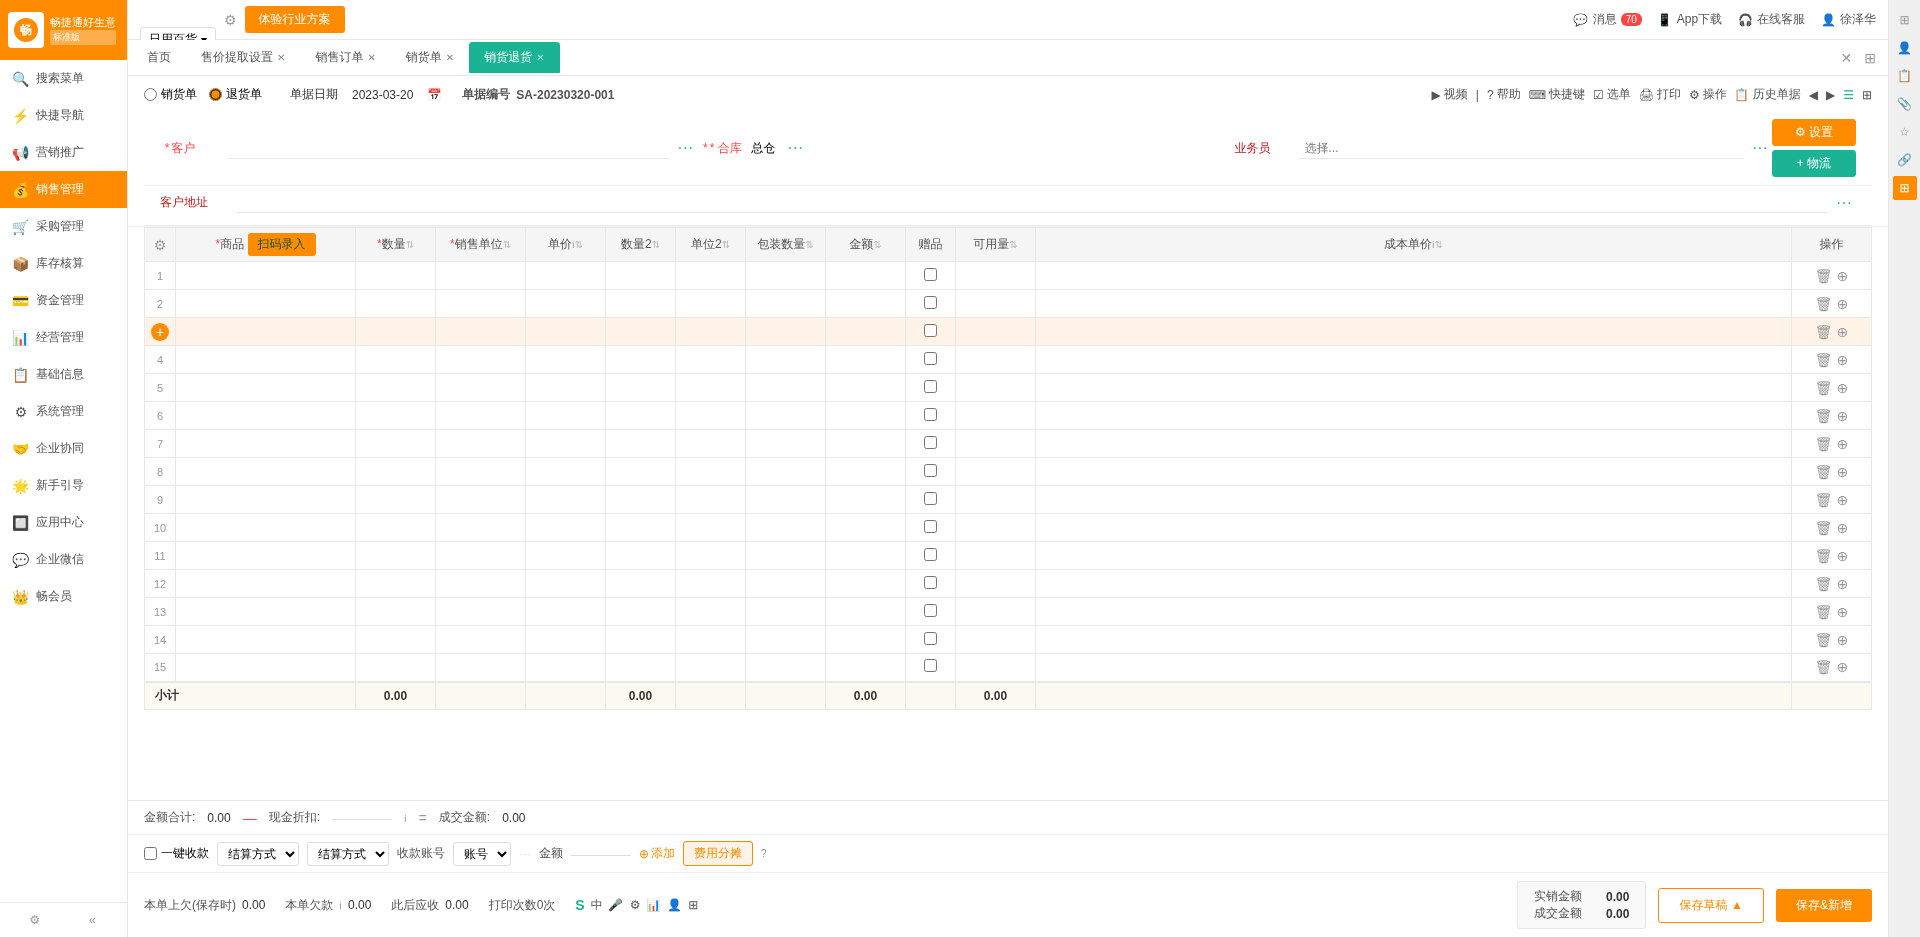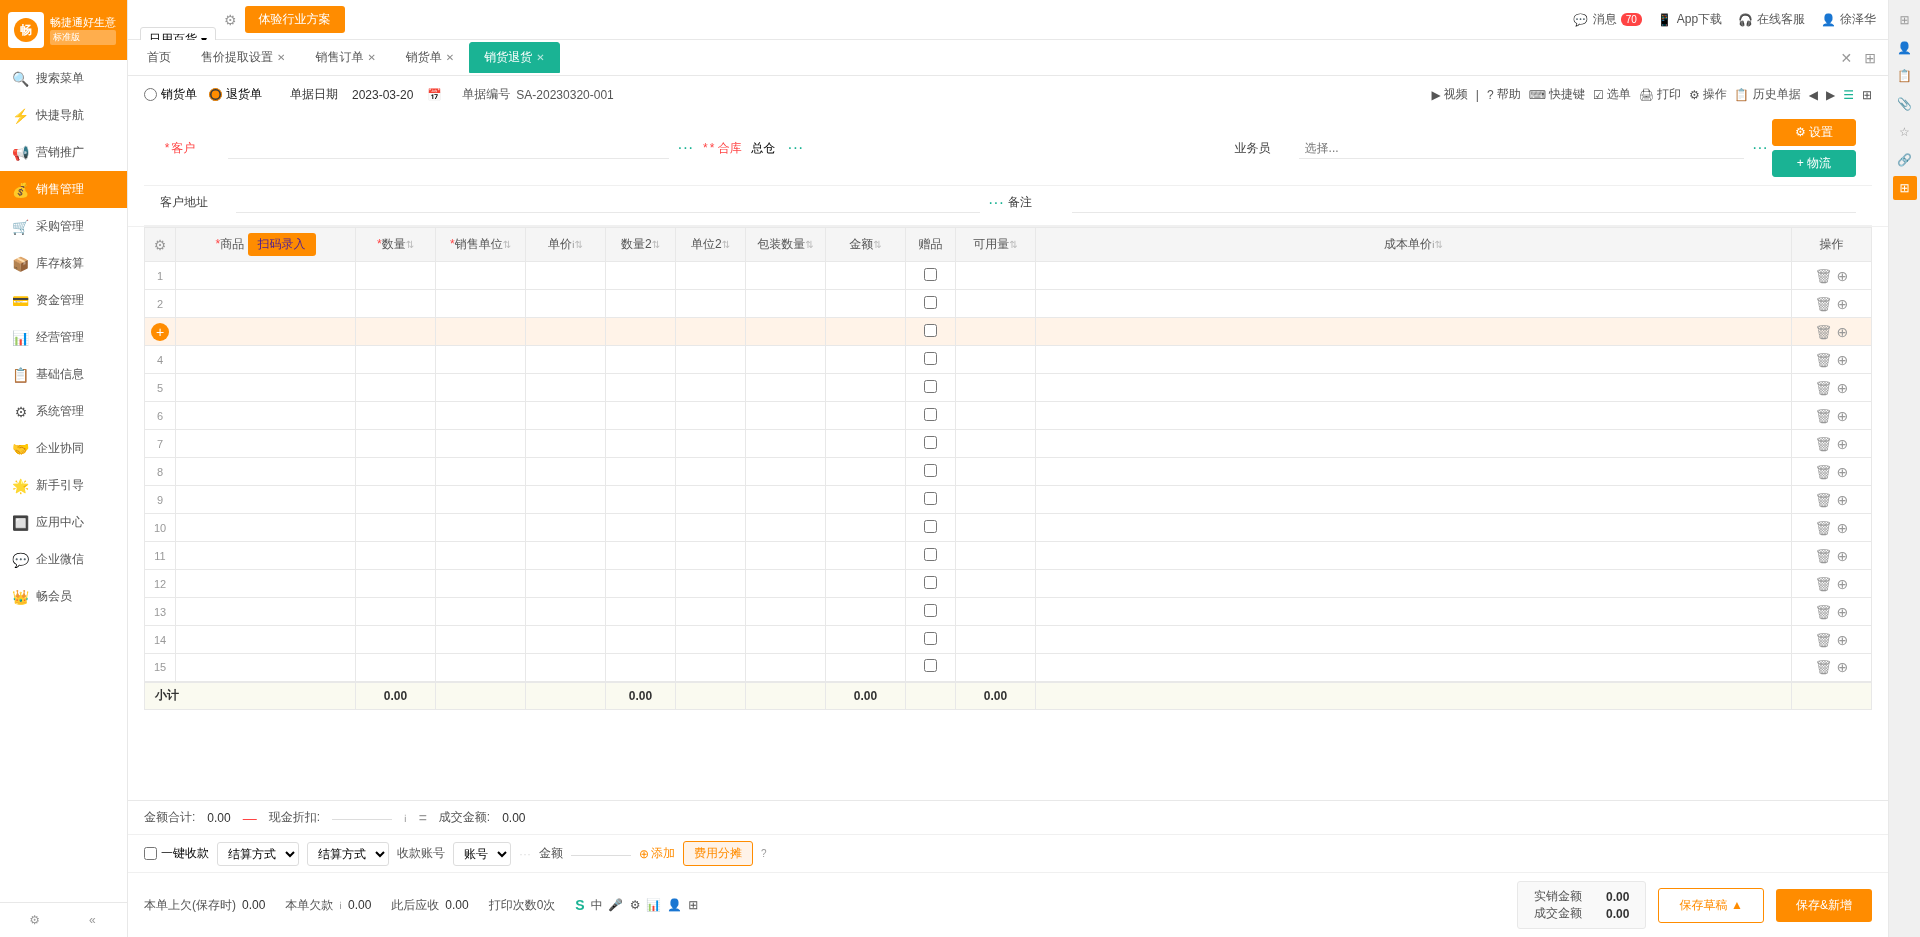--- a/index.html
+++ b/index.html
@@ -45,35 +45,35 @@
     .content { flex: 1; overflow-y: auto; background: #fff; padding: 0; display: flex; flex-direction: column; }
 
     
     .form-header { padding: 10px 16px 0; background: #fff; border-bottom: 1px solid #f0f0f0; }
     .form-header-top { display: flex; align-items: center; gap: 20px; margin-bottom: 8px; }
     .radio-group { display: flex; gap: 12px; }
     .radio-item { display: flex; align-items: center; gap: 4px; cursor: pointer; }
     .radio-item input[type=radio] { accent-color: #ff8c00; }
     .form-date { display: flex; align-items: center; gap: 6px; color: #555; }
     .form-date span { color: #333; margin-left: 8px; }
-    .form-id { display: flex; align-items: center; gap: 6px; color: #555; }
+    .form-id { display: flex; align-items: center; gap: 6px; color: #555; font-weight: bold; }
     .form-header-actions { display: flex; gap: 8px; margin-left: auto; align-items: center; font-size: 12px; color: #555; }
     .form-header-actions .act-item { display: flex; align-items: center; gap: 3px; cursor: pointer; }
 
     .form-fields { display: flex; gap: 0; padding: 8px 16px; flex-wrap: wrap; border-bottom: 1px solid #f0f0f0; }
     .form-field { display: flex; align-items: center; gap: 4px; flex: 1; min-width: 280px; padding: 4px 0; }
     .form-field label { color: #f44; min-width: 40px; text-align: center; }
     .form-field label.required::before { content: '*'; color: #f44; margin-right: 2px; }
     .form-field .field-input { flex: 1; border: none; border-bottom: 1px solid #e8e8e8; padding: 3px 6px; outline: none; color: #333; min-width: 120px; margin-left: 24px; }
     .form-field .field-dots { color: #1ab394; cursor: pointer; font-size: 16px; padding: 0 4px; }
-    .form-field .field-label-text { color: #404040; min-width: 36px; }
+    .form-field .field-label-text { color: #b91c1c; min-width: 36px; }
     .form-btn { padding: 4px 22px; border-radius: 3px; cursor: pointer; font-size: 12px; border: 1px solid #ddd; }
     .form-btn.orange { background: #ff8c00; color: #fff; border-color: #ff8c00; }
     .form-btn.green { background: #1ab394; color: #fff; border-color: #1ab394; }
-    .scan-btn { background: #ff8c00; color: #4c1d95; padding: 3px 10px; border-radius: 3px; cursor: pointer; border: none; font-size: 12px; }
+    .scan-btn { background: #ff8c00; color: #14532d; padding: 3px 10px; border-radius: 3px; cursor: pointer; border: none; font-size: 12px; }
 
     
     .table-wrapper { flex: 1; overflow: auto; padding: 0 16px; }
     table { width: 100%; border-collapse: collapse; }
     thead th { background: #f5f5f5; border: 1px solid #e8e8e8; padding: 5px 6px; text-align: center; color: #555; font-weight: normal; white-space: nowrap; position: sticky; top: 0; z-index: 1; }
     tbody td { border: 1px solid #e8e8e8; padding: 4px 6px; text-align: center; color: #333; height: 28px; }
     tbody tr.highlighted td { background: #fff3e8; }
     tbody tr.highlighted td:first-child { background: #fff3e8; }
     .row-num { color: #999; font-size: 11px; }
     .row-plus { background: #ff8c00; color: #fff; border-radius: 50%; width: 18px; height: 18px; display: flex; align-items: center; justify-content: center; cursor: pointer; font-size: 14px; margin: auto; }
@@ -339,24 +339,20 @@
           <button class="form-btn green">+ 物流</button>
         </div>
       </div>
 
       <div class="form-fields" style="padding-top:2px;padding-bottom:8px">
         <div class="form-field">
           <span class="field-label-text">客户地址</span>
           <input type="text" class="field-input" style="min-width: 200px;" placeholder="">
           <span class="field-dots">···</span>
         </div>
-        <div class="form-field">
-          <span class="field-label-text">备注</span>
-          <input type="text" class="field-input" style="min-width: 300px;" placeholder="">
-        </div>
       </div>
     </div>
 
     <div class="table-wrapper">
       <table>
         <thead>
           <tr>
             <th style="width:30px"><span class="col-gear">⚙</span></th>
             <th style="width:180px">
               <span style="color:#f44">*</span>商品

